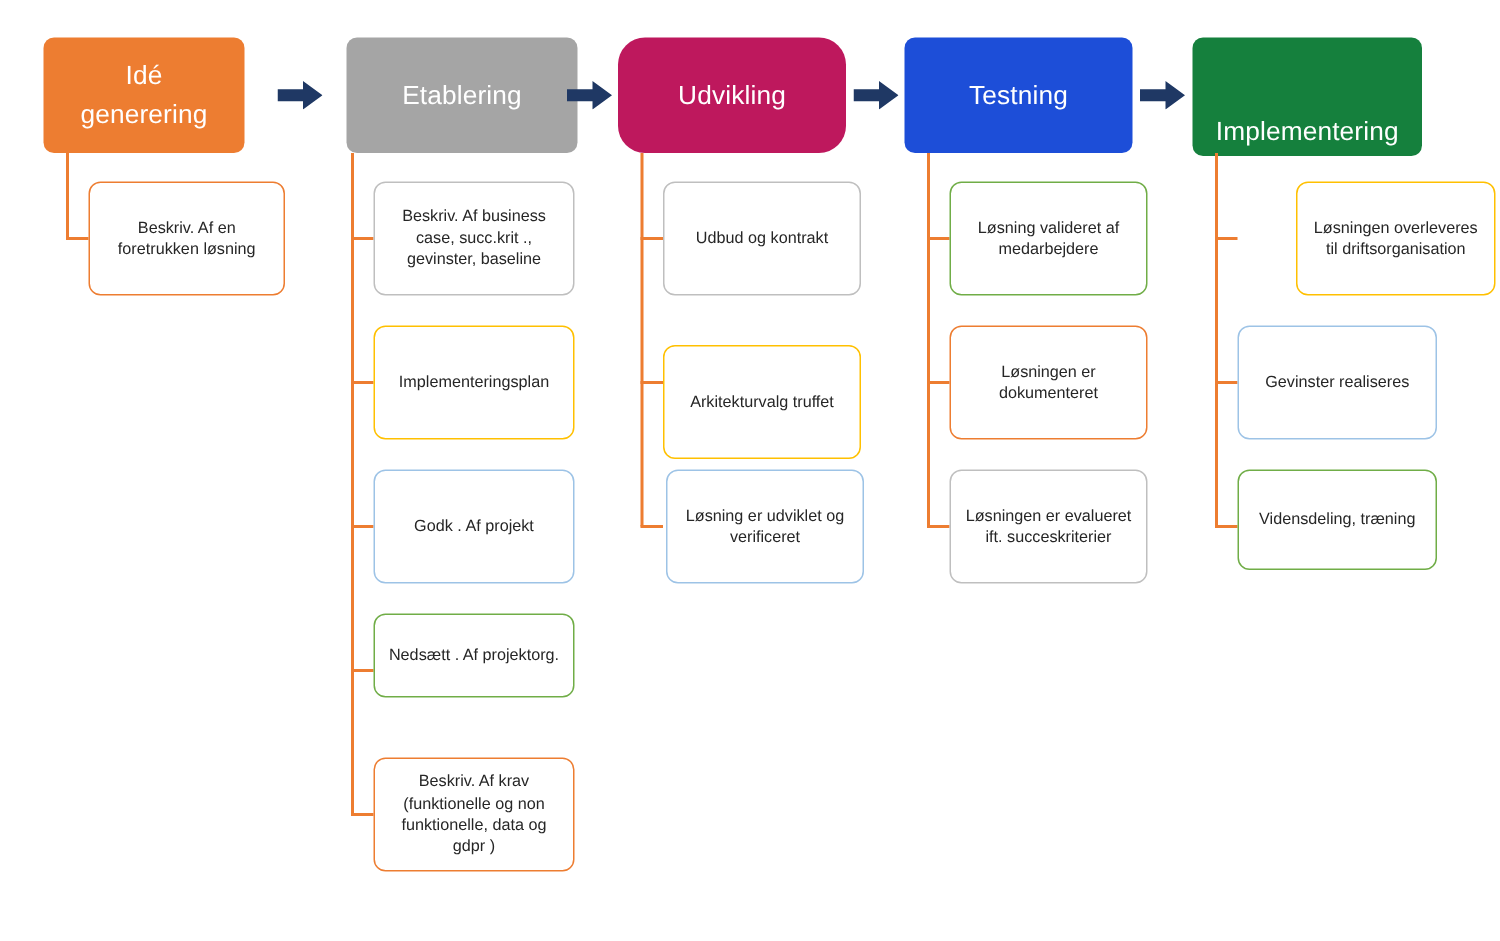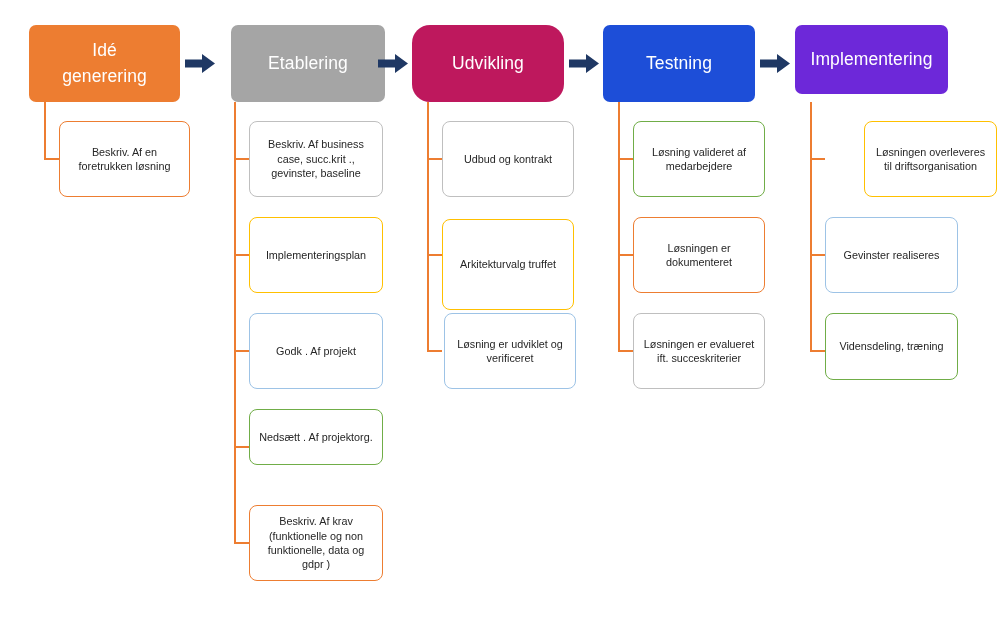--- a/index.html
+++ b/index.html
@@ -63,21 +63,21 @@
     font-size:10.8px;
     line-height:1.33;
     padding:4px 7px;
   }
   .task .tlabel{display:block;}
 </style>
 </head>
 <body>
 
 <div id="canvas">
-    <div class="phase" style="left: 29px; top: 25px; width: 151px; height: 77px; background: rgb(237, 125, 49);">
+    <div class="phase" style="left: 29px; top: 25px; width: 134px; height: 77px; background: rgb(237, 125, 49);">
       <span class="plabel">Idé
 generering</span>
     </div>
     <div class="vline" style="left: 44px; top: 102px; height: 57px;"></div>
     <div class="hline" style="left: 44px; top: 158px; width: 15px;"></div>
     <div class="task" style="left: 59px; top: 121px; width: 131px; height: 76px; border-color: rgb(237, 125, 49);">
       <span class="tlabel">Beskriv. Af en foretrukken løsning</span>
     </div>
     <div class="arrow" style="left: 184.5px; top: 54px;">
       <svg viewBox="0 0 30 19" xmlns="http://www.w3.org/2000/svg">
@@ -115,21 +115,21 @@
     </div>
     <div class="phase" style="left: 412px; top: 25px; width: 152px; height: 77px; background: #be185d; border-radius: 18px;">
       <span class="plabel">Udvikling</span>
     </div>
     <div class="vline" style="left: 427px; top: 102px; height: 249px;"></div>
     <div class="hline" style="left: 427px; top: 158px; width: 15px;"></div>
     <div class="task" style="left: 442px; top: 121px; width: 132px; height: 76px; border-color: rgb(191, 191, 191);">
       <span class="tlabel">Udbud og kontrakt</span>
     </div>
     <div class="hline" style="left: 427px; top: 254px; width: 15px;"></div>
-    <div class="task" style="left: 442px; top: 219px; width: 132px; height: 91px; border-color: rgb(255, 192, 0);">
+    <div class="task" style="left: 442px; top: 230px; width: 132px; height: 76px; border-color: rgb(255, 192, 0);">
       <span class="tlabel">Arkitekturvalg truffet</span>
     </div>
     <div class="hline" style="left: 427px; top: 350px; width: 15px;"></div>
     <div class="task" style="left: 444px; top: 313px; width: 132px; height: 76px; border-color: rgb(157, 195, 230);">
       <span class="tlabel">Løsning er udviklet og verificeret</span>
     </div>
     <div class="arrow" style="left: 568.5px; top: 54px;">
       <svg viewBox="0 0 30 19" xmlns="http://www.w3.org/2000/svg">
         <path d="M0 5.5 H17 V0 L30 9.5 L17 19 V13.5 H0 Z" fill="#1F3864"></path>
       </svg>
@@ -148,21 +148,21 @@
     </div>
     <div class="hline" style="left: 618px; top: 350px; width: 15px;"></div>
     <div class="task" style="left: 633px; top: 313px; width: 132px; height: 76px; border-color: rgb(191, 191, 191);">
       <span class="tlabel">Løsningen er evalueret ift. succeskriterier</span>
     </div>
     <div class="arrow" style="left: 760px; top: 54px;">
       <svg viewBox="0 0 30 19" xmlns="http://www.w3.org/2000/svg">
         <path d="M0 5.5 H17 V0 L30 9.5 L17 19 V13.5 H0 Z" fill="#1F3864"></path>
       </svg>
     </div>
-    <div class="phase" style="left: 795px; top: 25px; width: 153px; height: 69px; background: #6d28d9;">
+    <div class="phase" style="left: 795px; top: 25px; width: 153px; height: 79px; background: #15803d; align-items: flex-end;">
       <span class="plabel">Implementering</span>
     </div>
     <div class="vline" style="left: 810px; top: 102px; height: 249px;"></div>
     <div class="hline" style="left: 810px; top: 158px; width: 15px;"></div>
     <div class="task" style="left: 825px; top: 121px; width: 133px; height: 76px; border-color: rgb(255, 192, 0); margin-left: 39px;">
       <span class="tlabel">Løsningen overleveres til driftsorganisation</span>
     </div>
     <div class="hline" style="left: 810px; top: 254px; width: 15px;"></div>
     <div class="task" style="left: 825px; top: 217px; width: 133px; height: 76px; border-color: rgb(157, 195, 230);">
       <span class="tlabel">Gevinster realiseres</span>

